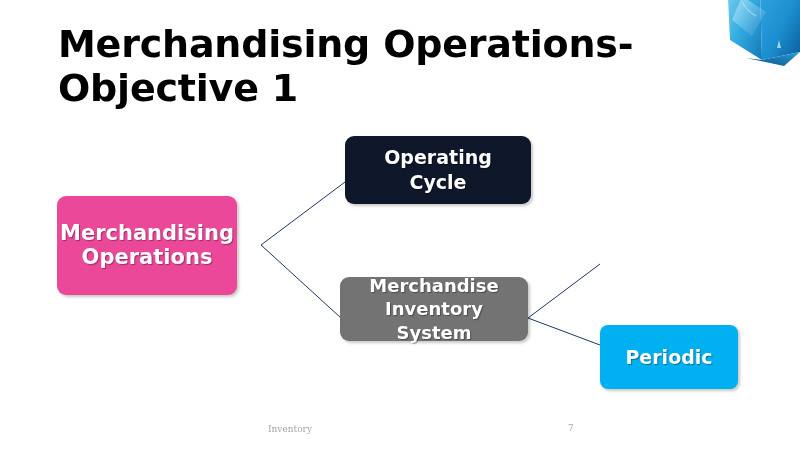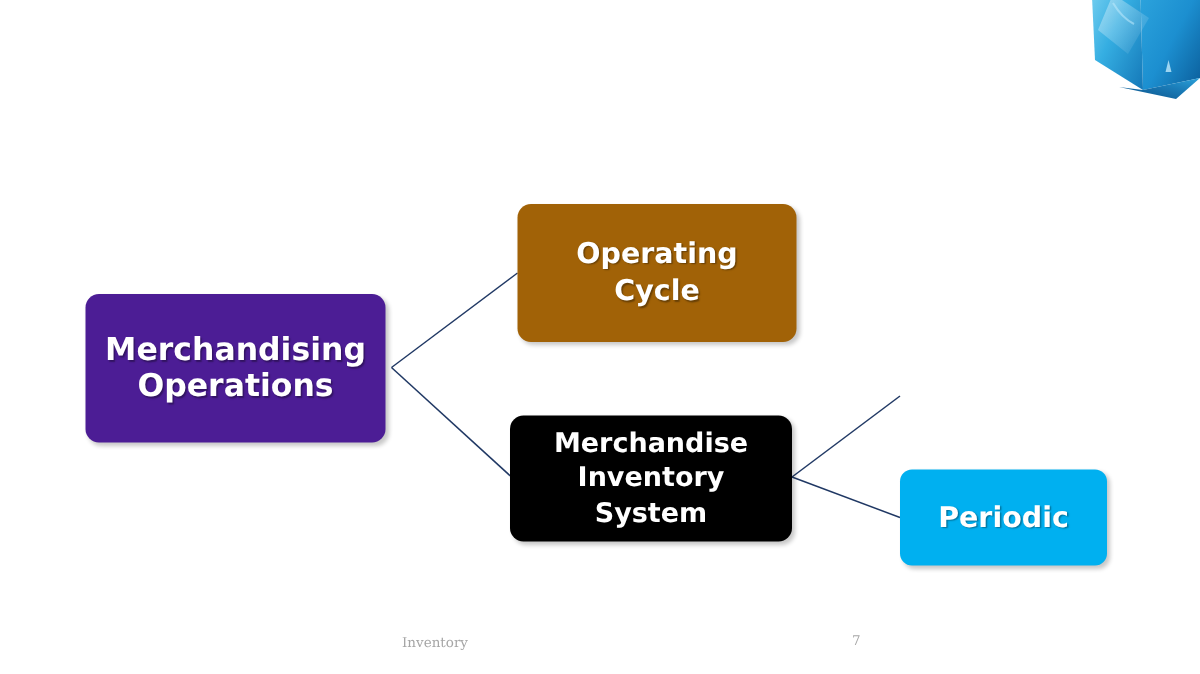--- a/index.html
+++ b/index.html
@@ -68,61 +68,61 @@
     border-radius: 9px;
     white-space: pre-line;
     text-shadow: 1px 1px 1px rgba(0,0,0,0.35);
     box-shadow: 2px 2px 3px rgba(0,0,0,0.22);
   }
 
   
   #node-root {
     left: 57px;
     top: 196px;
-    width: 200px;
+    width: 180px;
     height: 99px;
-    background: #4c1d95;
+    background: #ec4899;
     font-size: 21px;
     line-height: 1.12;
     padding: 0 6px;
   }
 
   
   #node-operating-cycle {
     left: 345px;
     top: 136px;
     width: 186px;
-    height: 92px;
-    background: #a16207;
+    height: 68px;
+    background: #0f172a;
     font-size: 19px;
     line-height: 1.32;
   }
   #node-inventory-system {
     left: 340px;
     top: 277px;
     width: 188px;
-    height: 84px;
-    background: #000000;
+    height: 64px;
+    background: #737373;
     font-size: 18px;
     line-height: 1.28;
   }
 
   
   #node-perpetual {
     left: 600px;
     top: 232px;
     width: 138px;
     height: 64px;
     background: #00B0F0;
     font-size: 19px;
     border-radius: 8px;
   }
   #node-periodic {
     left: 600px;
-    top: 313px;
+    top: 325px;
     width: 138px;
     height: 64px;
     background: #00B0F0;
     font-size: 19px;
     border-radius: 8px;
   }
 
   
   .footer-text {
     position: absolute;
@@ -161,20 +161,22 @@
       </linearGradient>
     </defs>
     <polygon points="38,-12 78,-4 78,56 40,64" fill="url(#facetA)"></polygon>
     <polygon points="38,-12 40,64 8,44 6,2" fill="url(#facetB)"></polygon>
     <polygon points="40,64 78,56 62,70 24,62" fill="url(#facetC)"></polygon>
     <polygon points="20,0 44,16 30,40 10,24" fill="url(#sparkleG)" opacity="0.5"></polygon>
     <path d="M57 44 l2 8 l-4 0 z" fill="#BFE9FB" opacity="0.8"></path>
     <path d="M20 6 q6 10 14 14" stroke="#BFE9FB" stroke-width="1.4" fill="none" opacity="0.55"></path>
   </svg>
 
+  <div id="slide-title">Merchandising Operations-
+Objective 1</div>
 
   <svg id="connectors" viewBox="0 0 800 449" xmlns="http://www.w3.org/2000/svg">
 
     <line x1="261" y1="245" x2="345" y2="182" stroke="#203864" stroke-width="1"></line>
 
     <line x1="261" y1="245" x2="341" y2="318" stroke="#203864" stroke-width="1"></line>
 
     <line x1="528" y1="318" x2="600" y2="264" stroke="#203864" stroke-width="1"></line>
 
     <line x1="528" y1="318" x2="600" y2="345" stroke="#203864" stroke-width="1"></line>

